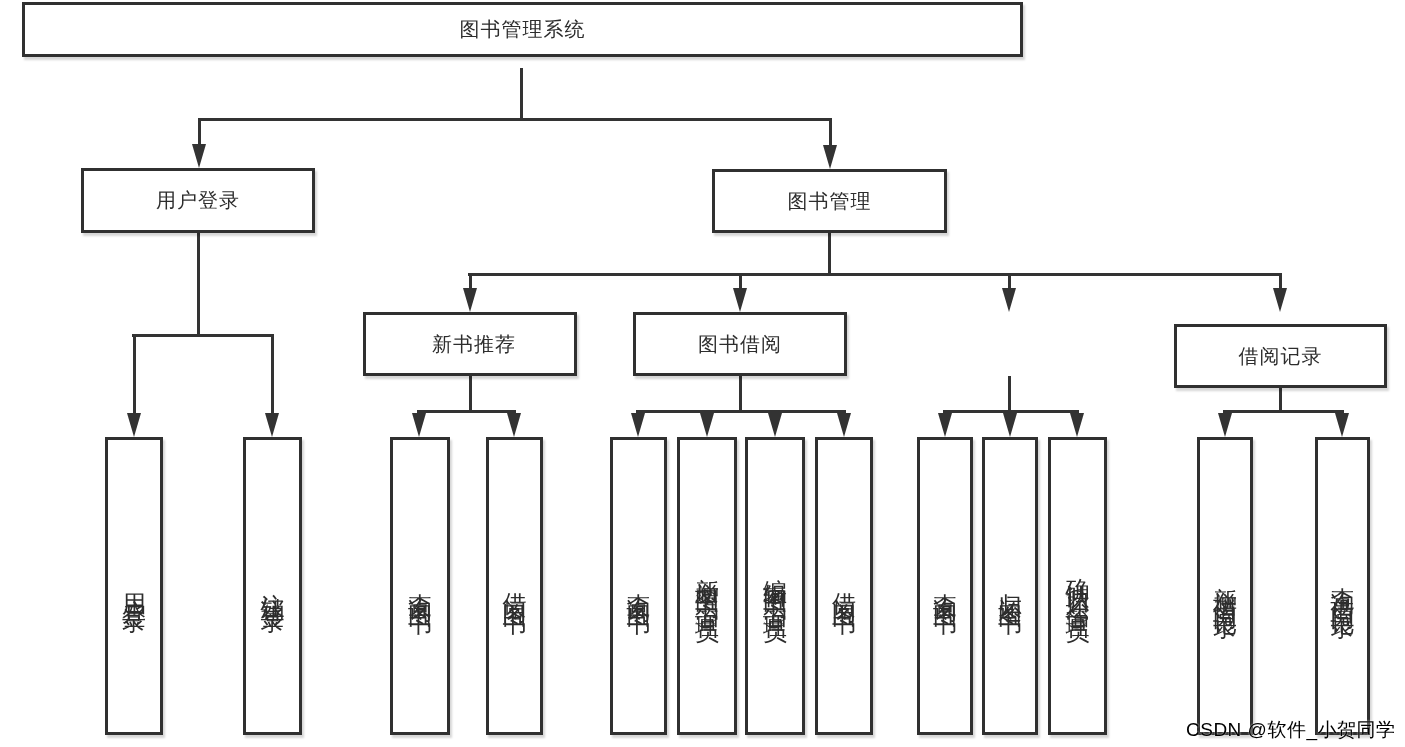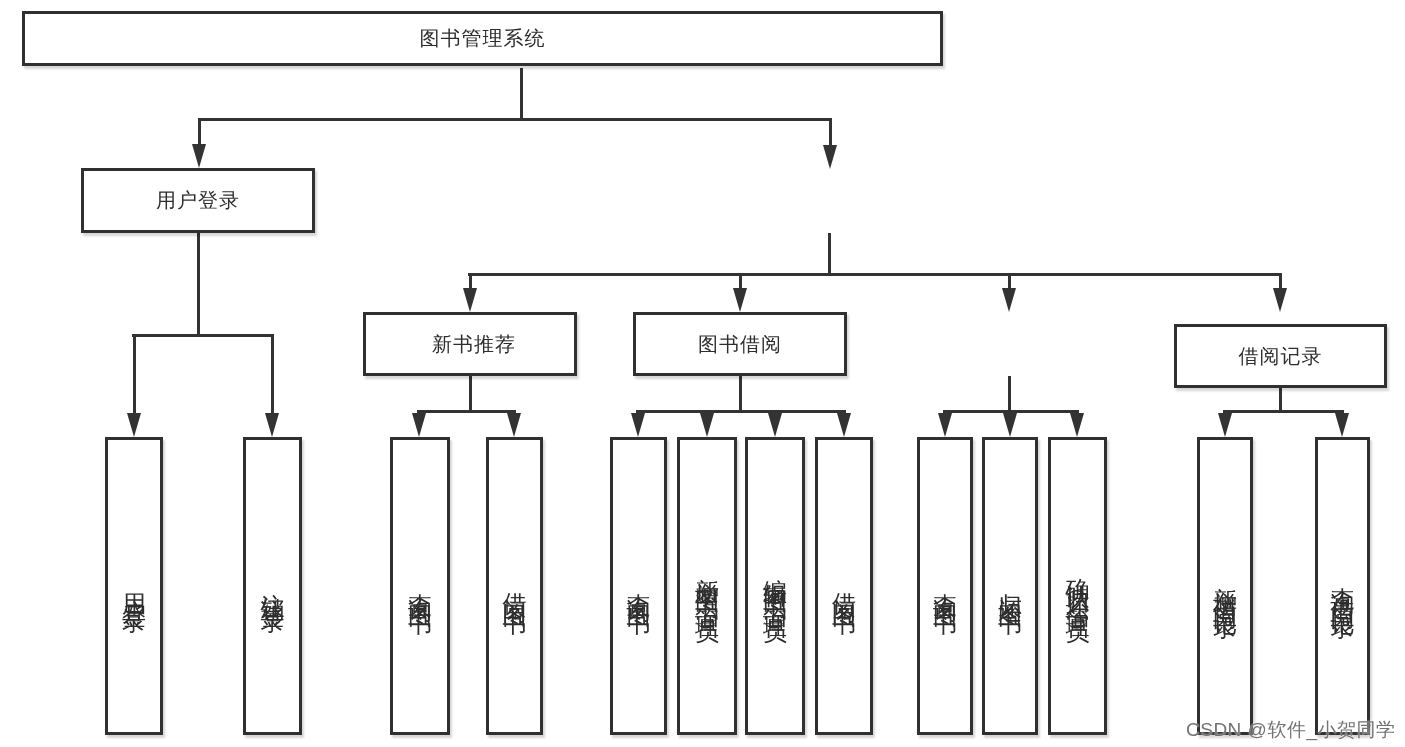--- a/index.html
+++ b/index.html
@@ -19,43 +19,46 @@
   }
   .vline { position:absolute; width:3px; background:#333333; z-index:1; }
   .hline { position:absolute; height:3px; background:#333333; z-index:1; }
   .ahead {
     position:absolute; width:0; height:0; z-index:1;
     border-left:7px solid transparent; border-right:7px solid transparent;
     border-top:24px solid #333333;
   }
   .watermark {
     position:absolute; left:1186px; top:717px; z-index:5;
-    font-size:19px; color:#737373; text-shadow:0 0 2px #ffffff; letter-spacing:0.5px;
+    font-size:19px; color:#000000; text-shadow:0 0 2px #ffffff; letter-spacing:0.5px;
   }
 </style>
 </head>
 <body>
 
 <div id="stage">
 
-  <div class="box hbox" style="left:22px; top:11px; width:921px; height:55px;">
+  <div class="box hbox" style="left:22px; top:2px; width:1001px; height:55px;">
     <span>图书管理系统</span>
   </div>
 
   <div>
     <div class="vline" style="left:520px; top:68px; height:50px;"></div>
     <div class="hline" style="left:198px; top:118px; width:633px;"></div>
     <div class="vline" style="left:198px; top:118px; height:30px;"></div>
     <div class="ahead" style="left:192px; top:144px;"></div>
     <div class="vline" style="left:829px; top:118px; height:31px;"></div>
     <div class="ahead" style="left:823px; top:145px;"></div>
   </div>
 
   <div class="box hbox" style="left:81px; top:168px; width:234px; height:65px;">
     <span>用户登录</span>
+  </div>
+  <div class="box hbox" style="left:712px; top:169px; width:235px; height:64px;">
+    <span>图书管理</span>
   </div>
 
   <div>
     <div class="vline" style="left:197px; top:233px; height:101px;"></div>
     <div class="hline" style="left:132px; top:334px; width:142px;"></div>
     <div class="vline" style="left:133px; top:334px; height:82px;"></div>
     <div class="ahead" style="left:127px; top:413px;"></div>
     <div class="vline" style="left:271px; top:334px; height:82px;"></div>
     <div class="ahead" style="left:265px; top:413px;"></div>
   </div>

